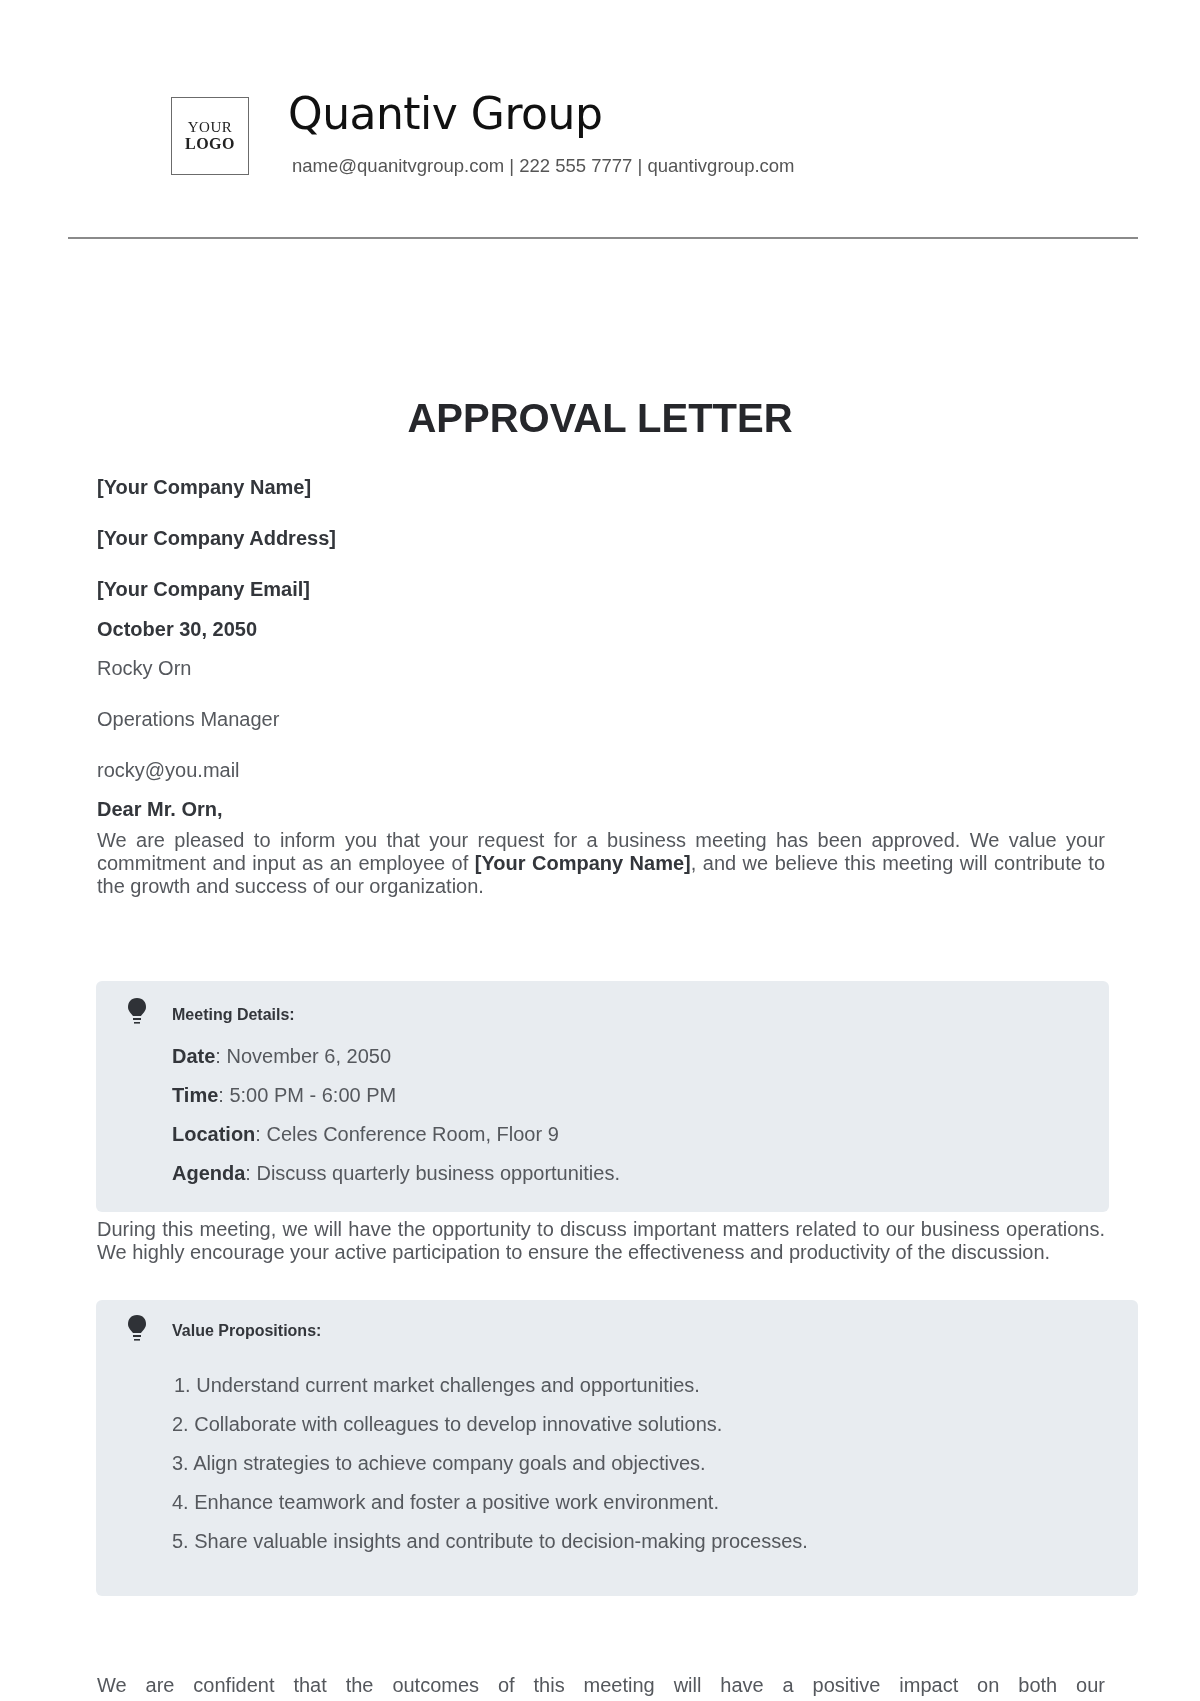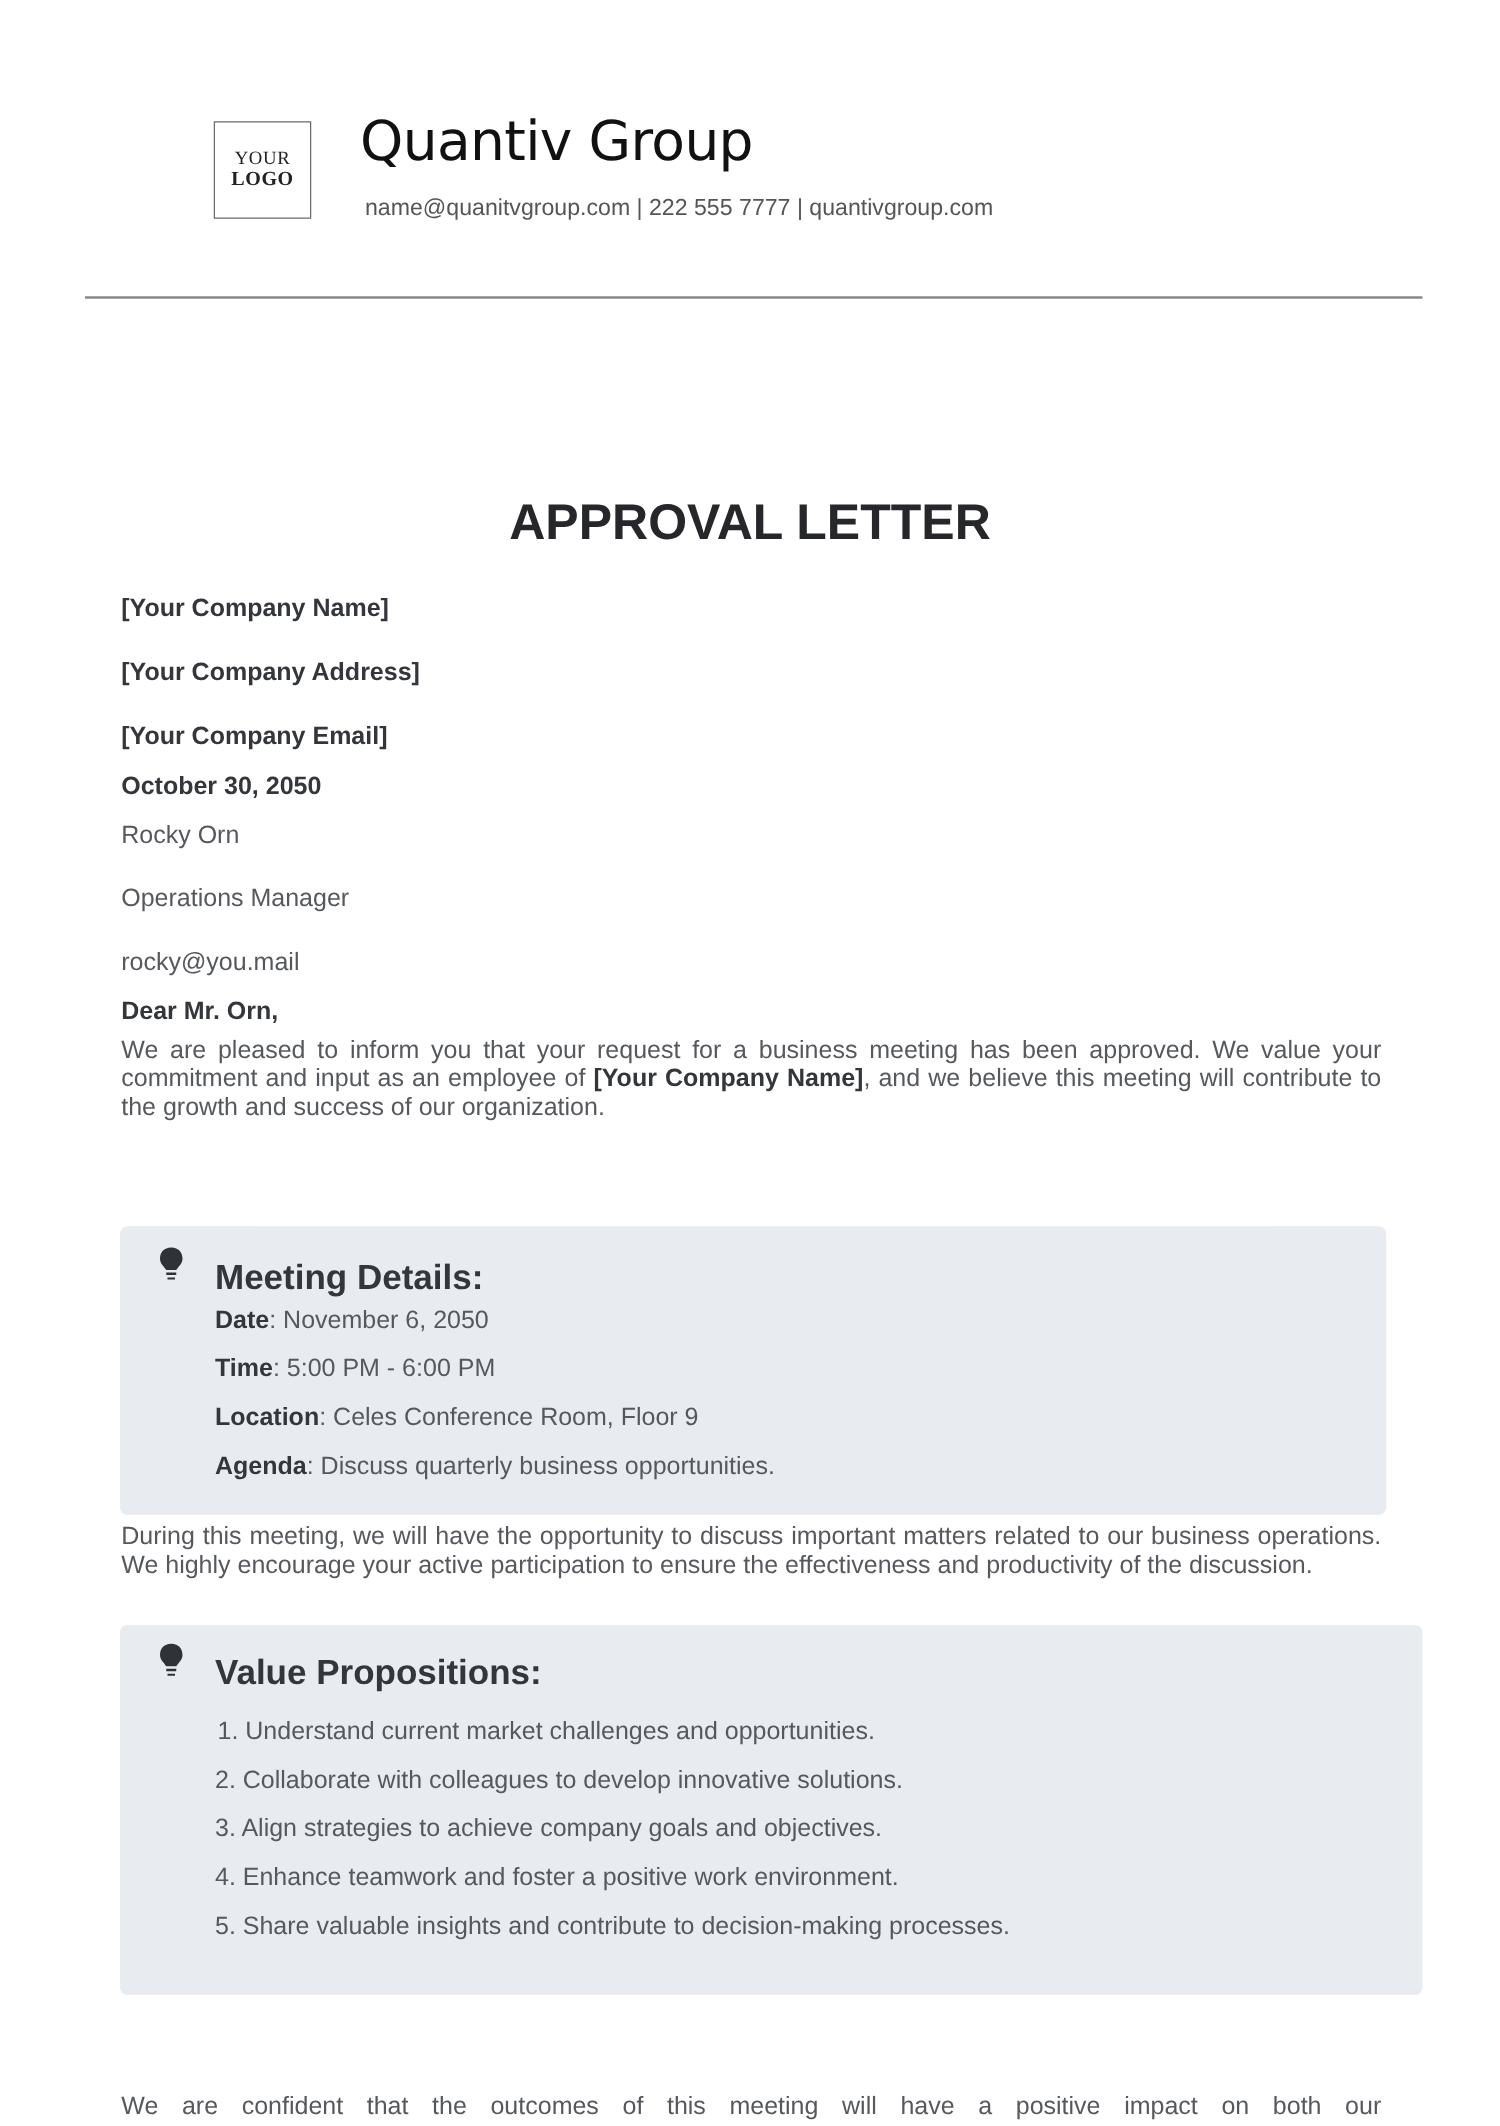--- a/index.html
+++ b/index.html
@@ -26,21 +26,21 @@
 
     .line { position: absolute; left: 97px; white-space: nowrap; font-size: 20px; color: #55585d; }
     .bold { font-weight: bold; color: #33363b; }
 
     .para { position: absolute; left: 97px; width: 1008px; font-size: 20px; line-height: 23px;
       text-align: justify; color: #55585d; }
     .para b { color: #33363b; }
 
     .callout { position: absolute; left: 96px; width: 1013px; background: #e8ecf0; border-radius: 6px; }
     .bulb { position: absolute; left: 30px; width: 22px; height: 30px; }
-    .callout .c-title { position: absolute; left: 76px; font-size: 28px; font-weight: bold; color: #33363b; white-space: nowrap; }
+    .callout .c-title { position: absolute; left: 76px; font-size: 16px; font-weight: bold; color: #33363b; white-space: nowrap; }
     .callout .c-row { position: absolute; left: 76px; font-size: 20px; color: #55585d; white-space: nowrap; }
     .callout .c-row b { color: #33363b; }
   </style>
 </head>
 <body>
 
 <div class="page">
 
   <div class="logo-box">
     <span class="l1">YOUR</span>

